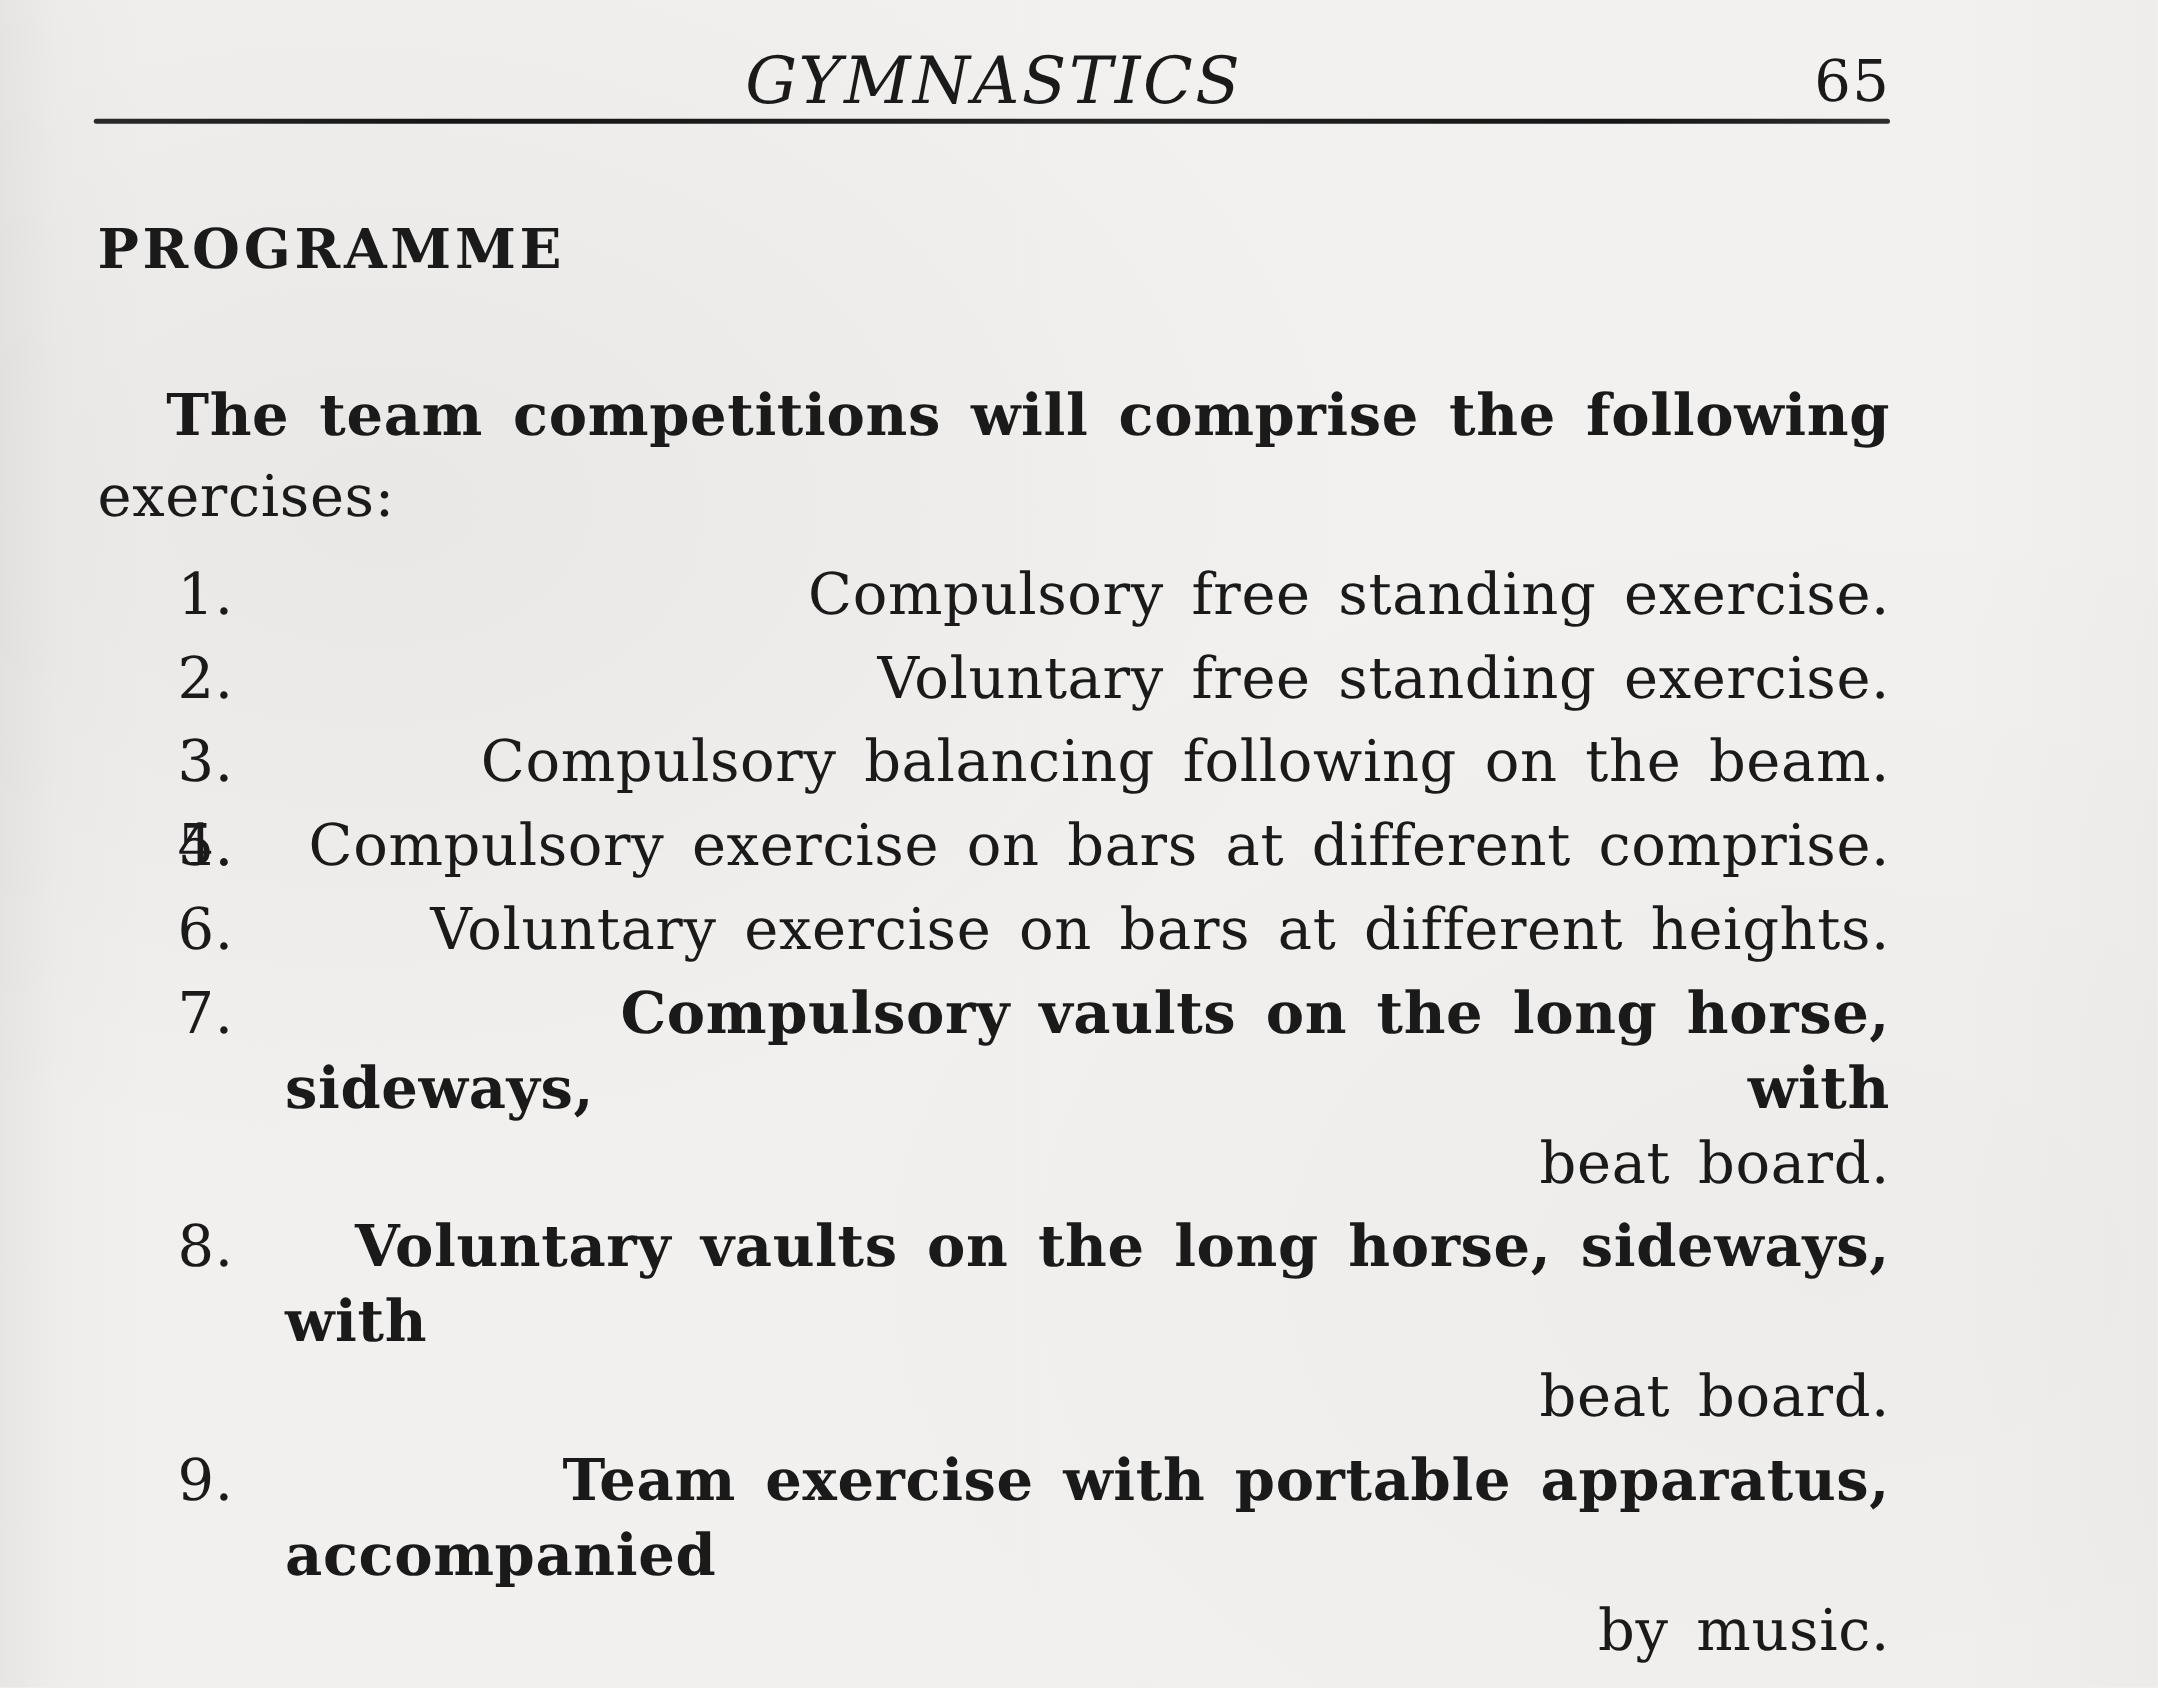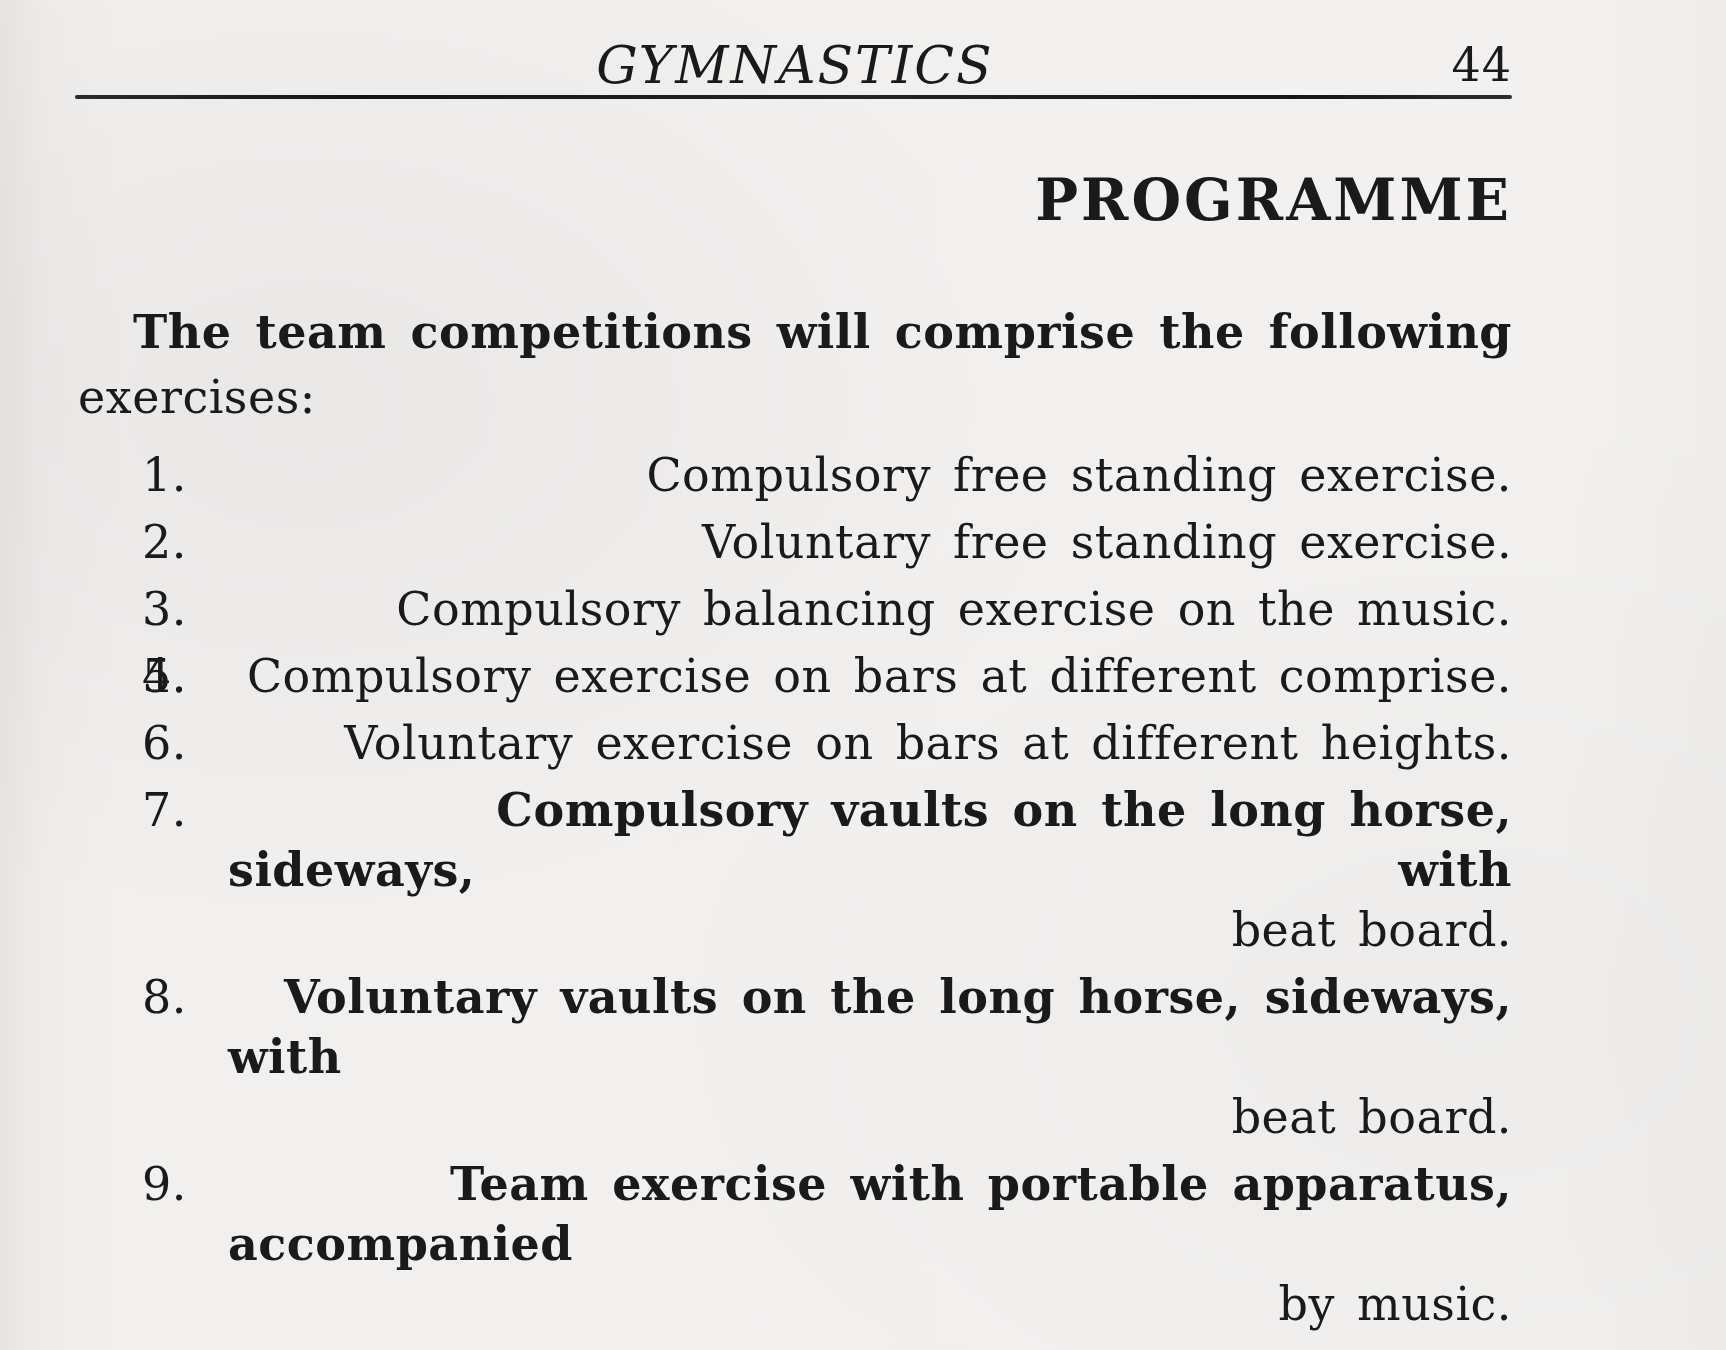--- a/index.html
+++ b/index.html
@@ -60,22 +60,22 @@
     left: 75px;
     width: 1437px;
     height: 4px;
     background: linear-gradient(90deg, #2a2a2a, #151515 20%, #242424 55%, #161616 85%, #2e2e2e);
     border-radius: 2px;
   }
 
   
   .page-title {
     top: 158px;
-    text-align: right;
-    font-size: 57px;
+    text-align: left;
+    font-size: 44px;
     font-weight: bold;
     letter-spacing: 3px;
     line-height: 84px;
   }
 
   
   .bodytext {
     font-size: 46px;
     letter-spacing: 0.5px;
     word-spacing: 7px;
@@ -113,21 +113,21 @@
 
   .exercise-item .line { line-height: 60px; text-align: right; }
 </style>
 </head>
 <body>
 
 <div class="page">
 
   <div class="content header" style="position:absolute;">
     <div class="running-title">GYMNASTICS</div>
-    <div class="page-number">44</div>
+    <div class="page-number">65</div>
   </div>
 
   <div class="rule"></div>
 
   <div class="content page-title" style="position:absolute;">PROGRAMME</div>
 
   <div class="content intro bodytext" style="position:absolute;">
     <div class="line line-1 stretch">The team competitions will comprise the following</div>
     <div class="line">exercises:</div>
   </div>
@@ -139,21 +139,21 @@
       <div class="line">Compulsory free standing exercise.</div>
     </li>
 
     <li class="exercise-item">
       <span class="num">2.</span>
       <div class="line">Voluntary free standing exercise.</div>
     </li>
 
     <li class="exercise-item">
       <span class="num">3.</span>
-      <div class="line">Compulsory balancing exercise on the music.</div>
+      <div class="line">Compulsory balancing following on the beam.</div>
     </li>
 
     <li class="exercise-item">
       <span class="num">4.</span>
     </li>
 
     <li class="exercise-item">
       <span class="num">5.</span>
       <div class="line">Compulsory exercise on bars at different comprise.</div>
     </li>

